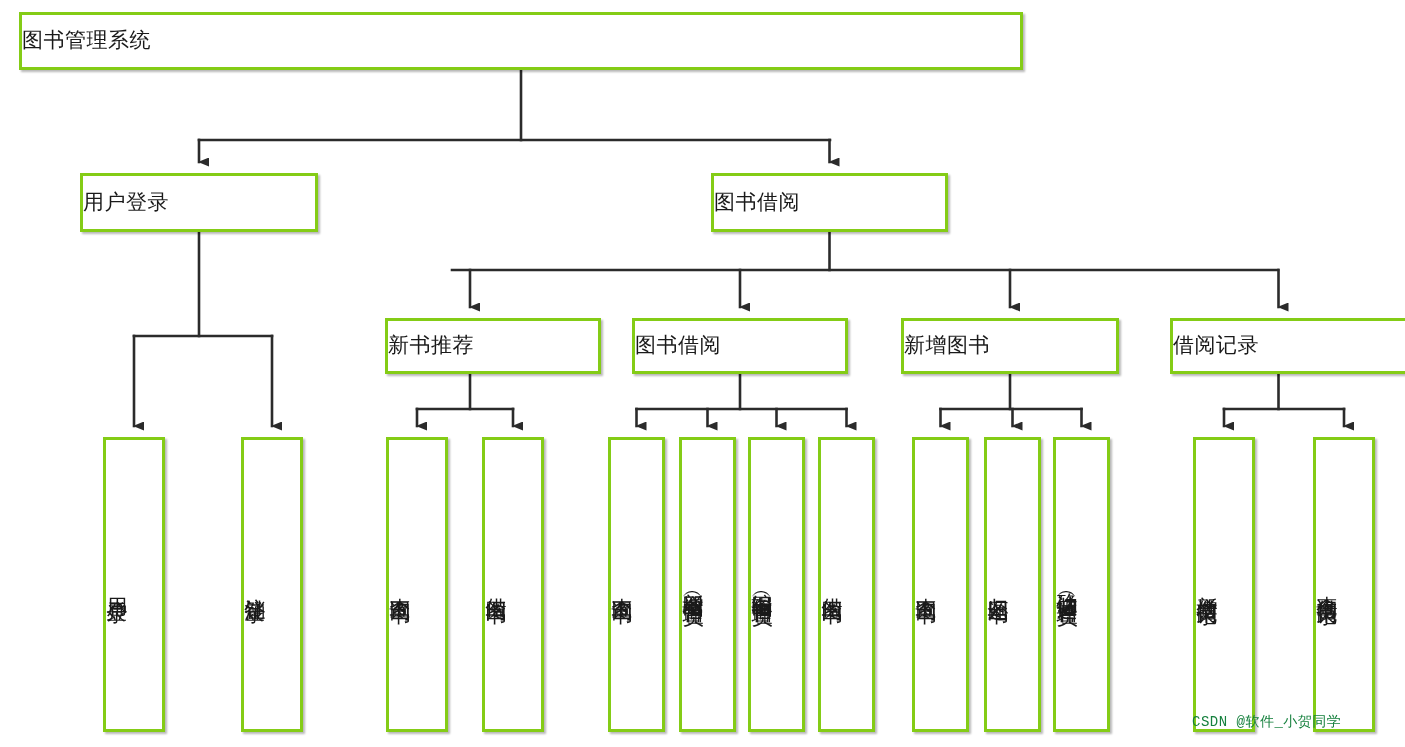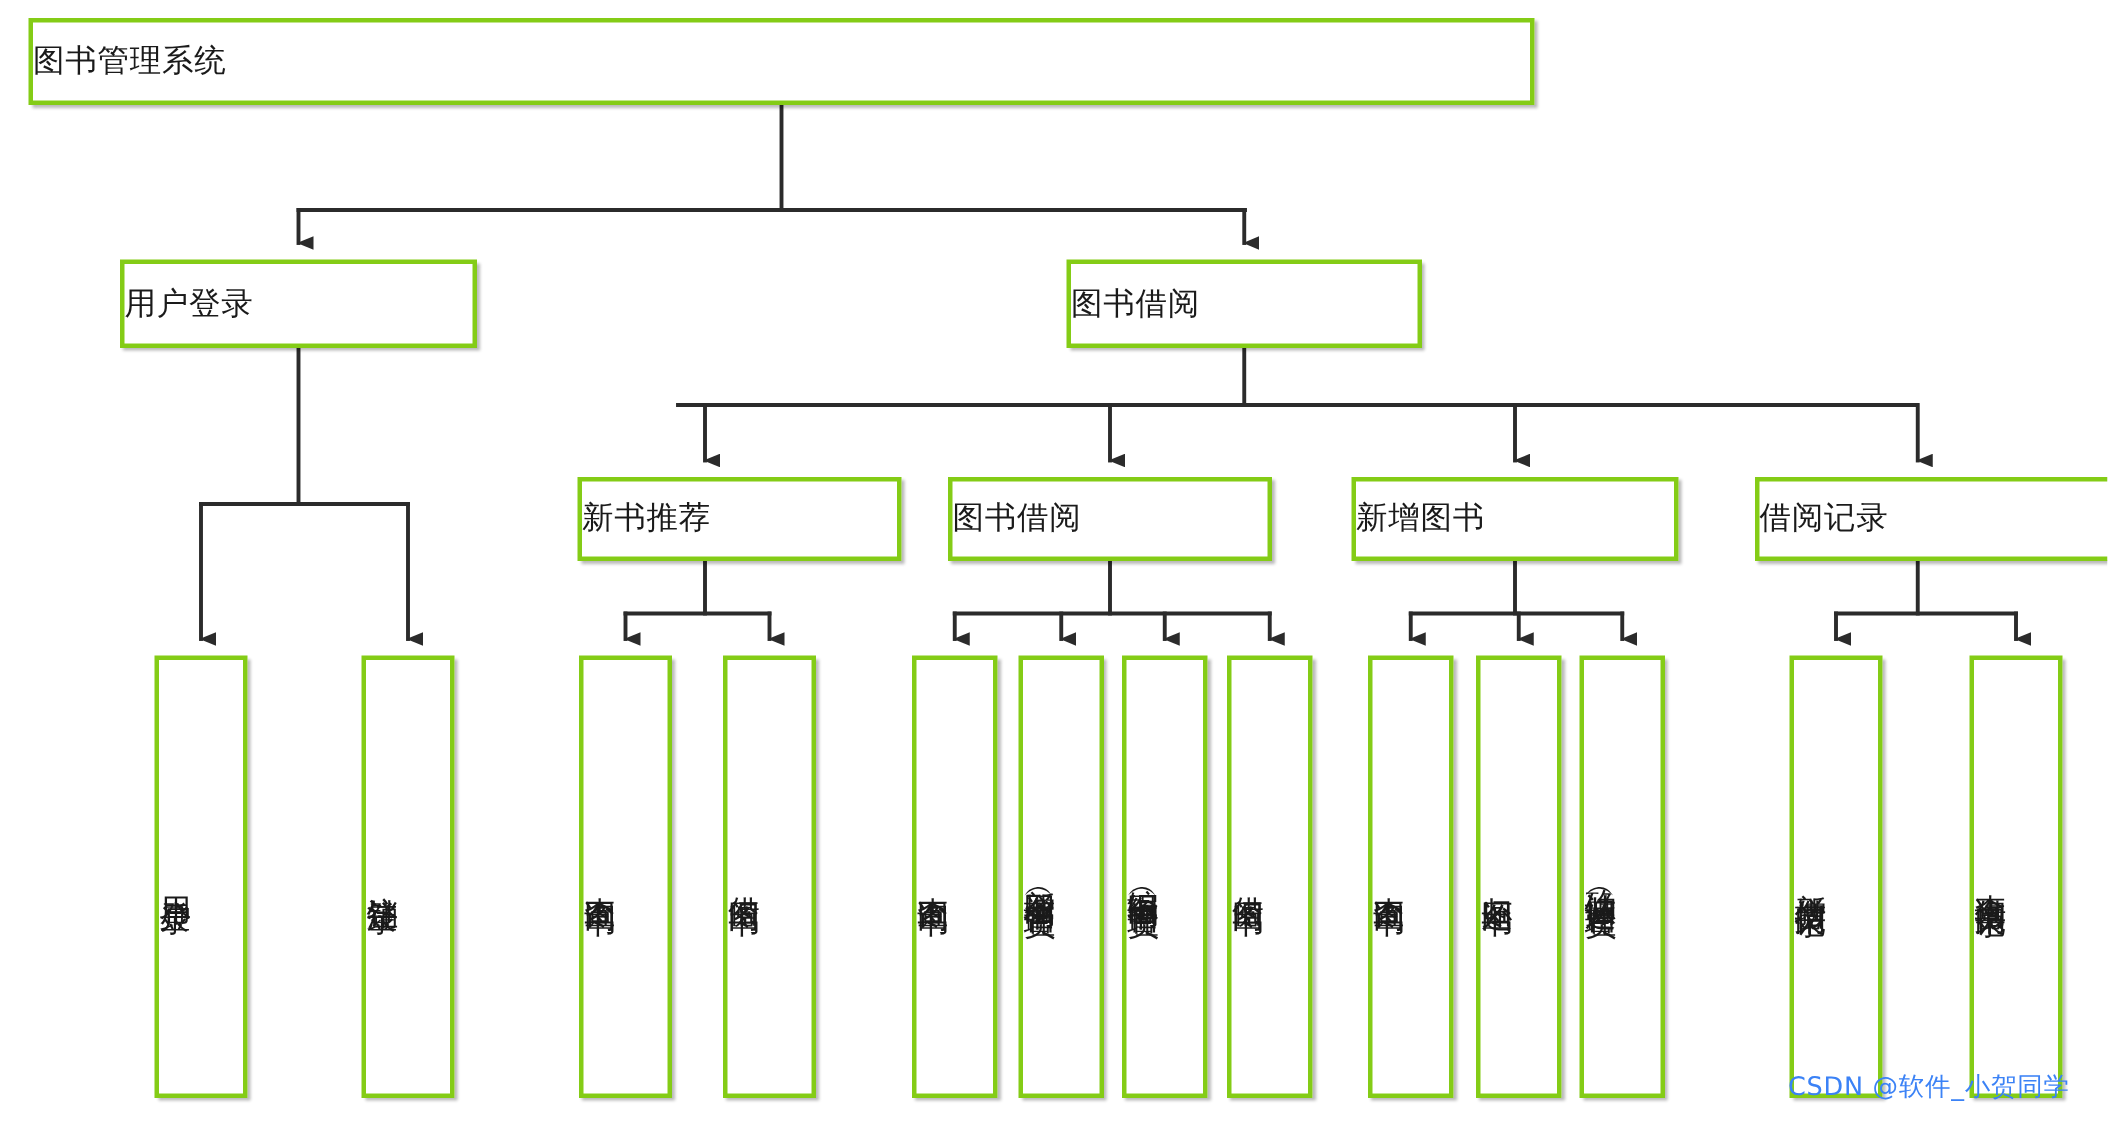--- a/index.html
+++ b/index.html
@@ -45,24 +45,25 @@
     font-size: 21px;
     color: #1a1a1a;
     writing-mode: vertical-rl;
     text-orientation: upright;
     white-space: nowrap;
     letter-spacing: 2px;
     line-height: 1;
   }
   .watermark {
     position: absolute;
-    font-size: 17px;
-    color: #3b82f6;
+    font-size: 14px;
+    color: #15803d;
     white-space: nowrap;
     letter-spacing: 0.5px;
+    font-family: Liberation Mono, monospace;
   }
 </style>
 </head>
 <body>
 
 <div id="stage">
 
   <svg id="diagram-svg" viewBox="0 0 1405 747" xmlns="http://www.w3.org/2000/svg">
     <defs>
       <marker id="arrowhead" markerWidth="9" markerHeight="11" refX="4.5" refY="10" orient="auto" markerUnits="userSpaceOnUse">

